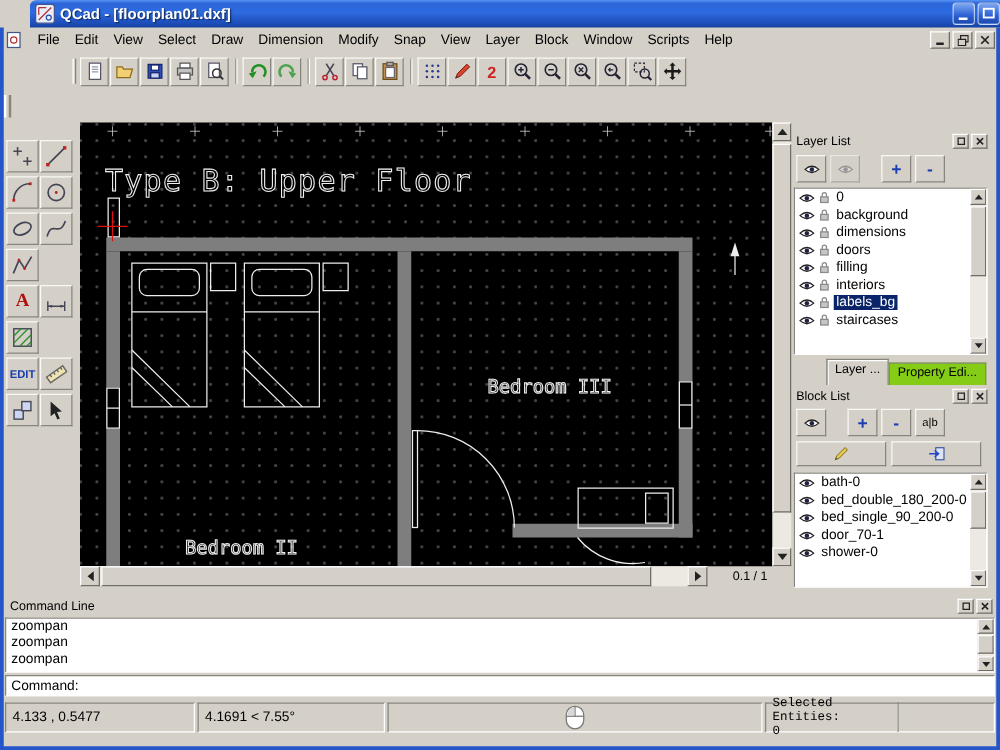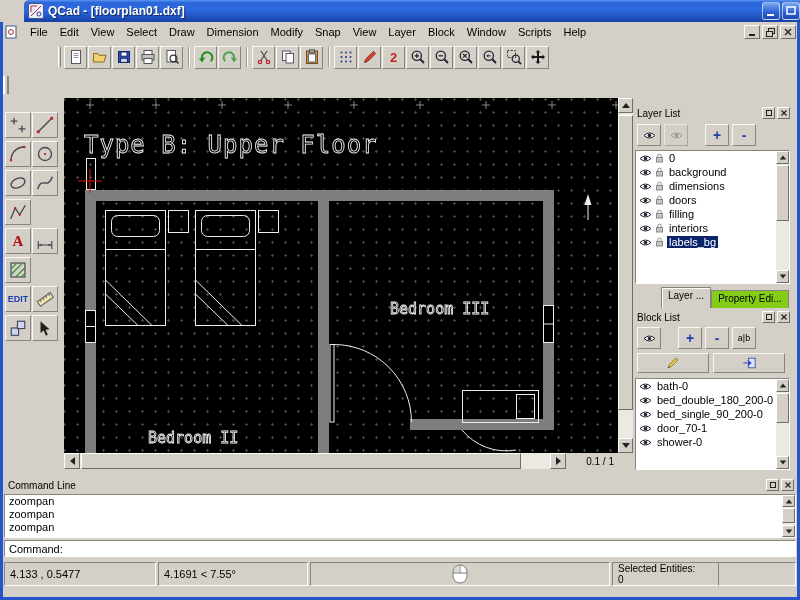--- a/index.html
+++ b/index.html
@@ -628,20 +628,35 @@
             <span style="display:flex;">
               <svg width="9" height="10" viewBox="0 0 9 10">
                 <rect x="1.5" y="4.5" width="6" height="4.5" fill="#c6c6c6" stroke="#8a8a8a"></rect>
                 <path d="M2.8 4.5 V2.8 a1.7 1.7 0 0 1 3.4 0 V4.5" fill="none" stroke="#8a8a8a"></path>
               </svg>
             </span>
             <span class="lbl">labels_bg</span>
           </div>
 
 
+          <div class="lrow">
+            <span style="display:flex;">
+              <svg width="13" height="9" viewBox="0 0 13 9">
+                <path d="M1 4.5 Q6.5 -0.5 12 4.5 Q6.5 9.5 1 4.5 Z" fill="#fff" stroke="#222"></path>
+                <circle cx="6.5" cy="4.5" r="1.8" fill="#224"></circle>
+              </svg>
+            </span>
+            <span style="display:flex;">
+              <svg width="9" height="10" viewBox="0 0 9 10">
+                <rect x="1.5" y="4.5" width="6" height="4.5" fill="#c6c6c6" stroke="#8a8a8a"></rect>
+                <path d="M2.8 4.5 V2.8 a1.7 1.7 0 0 1 3.4 0 V4.5" fill="none" stroke="#8a8a8a"></path>
+              </svg>
+            </span>
+            <span class="lbl">staircases</span>
+          </div>
         </div>
       <div class="sb" style="right:0; top:0; width:13px; height:132px;">
         <span class="sbtn" style="left:0; top:0; width:13px; height:13px;">
             <span class="tri-up" style="transform:scale(.8);"></span>
           </span>
         <span class="sthumb" style="left:0; top:14px; width:13px; height:56px;"></span>
         <span class="sbtn" style="left:0; bottom:0; width:13px; height:13px;">
             <span class="tri-down" style="transform:scale(.8);"></span>
           </span>
       </div>
@@ -811,21 +826,21 @@
     <div class="spanel" style="left:306px; width:300px; justify-content:center;">
       <span style="display:flex;">
         <svg width="16" height="20" viewBox="0 0 16 20">
             <rect x="1" y="1" width="14" height="18" rx="7" fill="#fff" stroke="#777"></rect>
             <path d="M1 9 H15" stroke="#777" fill="none"></path>
             <line x1="8" y1="1" x2="8" y2="9" stroke="#777"></line>
             <path d="M2 8 a6 6.5 0 0 1 5.5 -6.5 V8 Z" fill="#d8d8d8"></path>
           </svg>
       </span>
     </div>
-    <div class="spanel sel-box" style="left:608px; width:107px;">
+    <div class="spanel sel-box" style="left:608px; width:107px;font-family:Liberation Mono, monospace;">
       <span>Selected Entities:</span>
       <span>0</span>
     </div>
     <div class="spanel" style="left:714px; width:78px;"></div>
   </div>
 
   <div class="frame-l"></div>
   <div class="frame-r"></div>
   <div class="frame-b"></div>
 </div>

